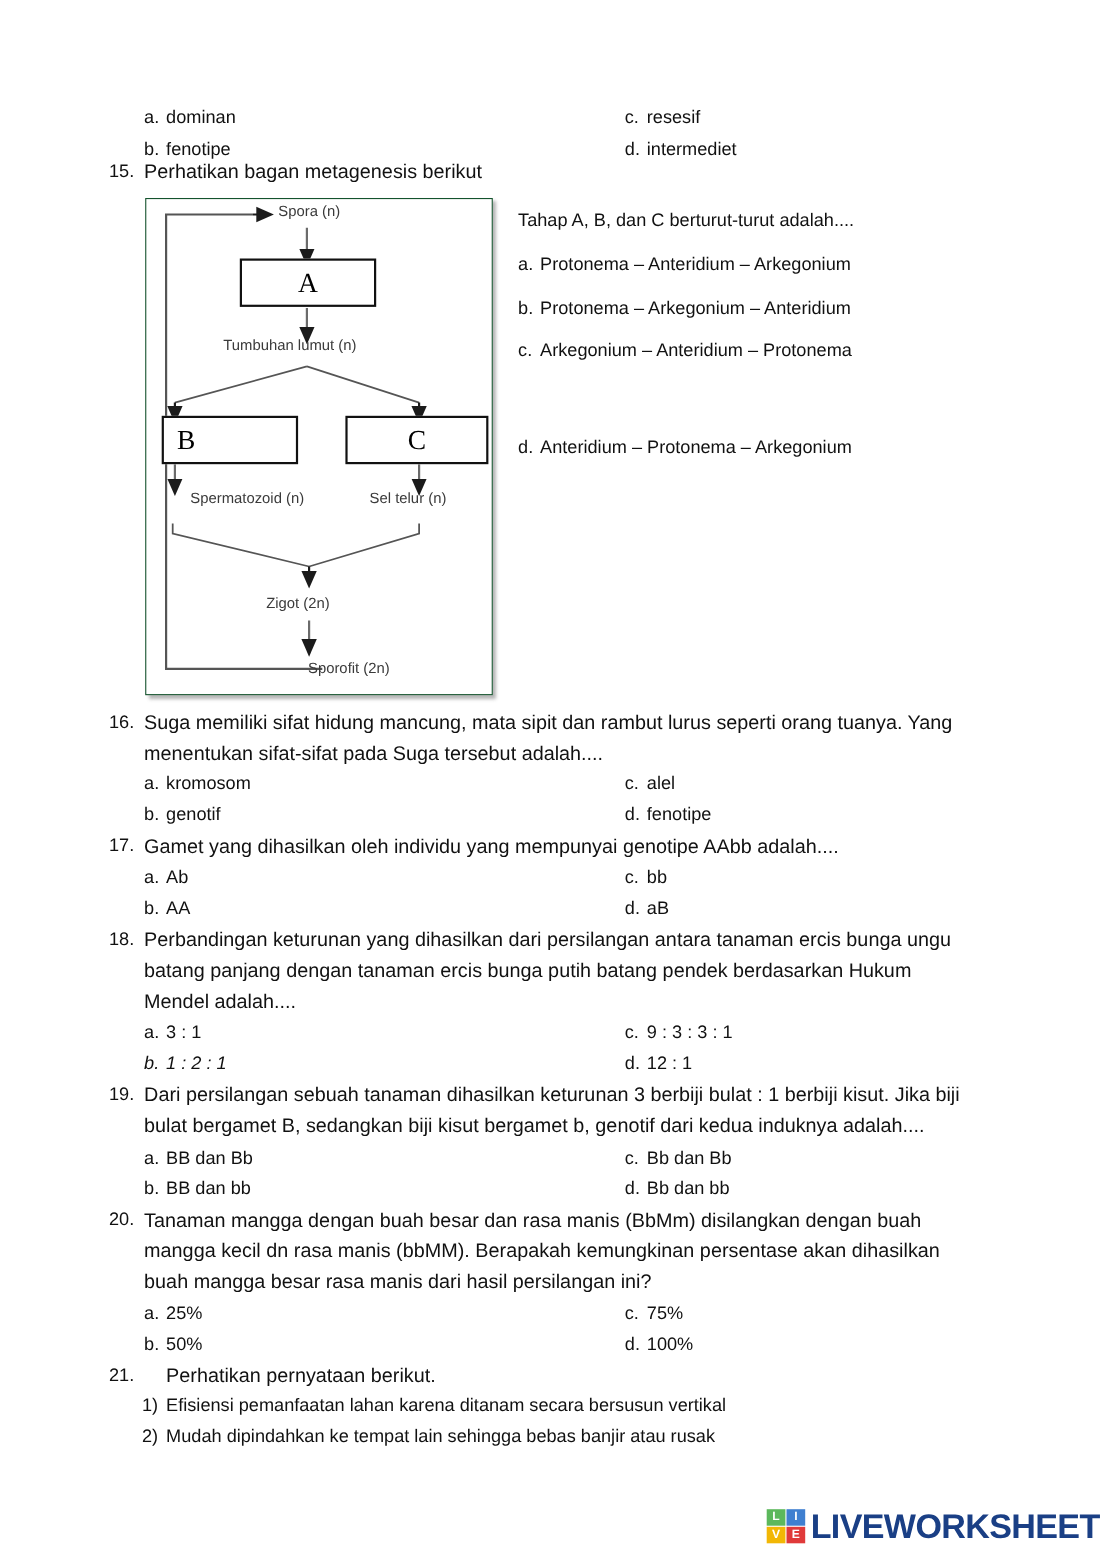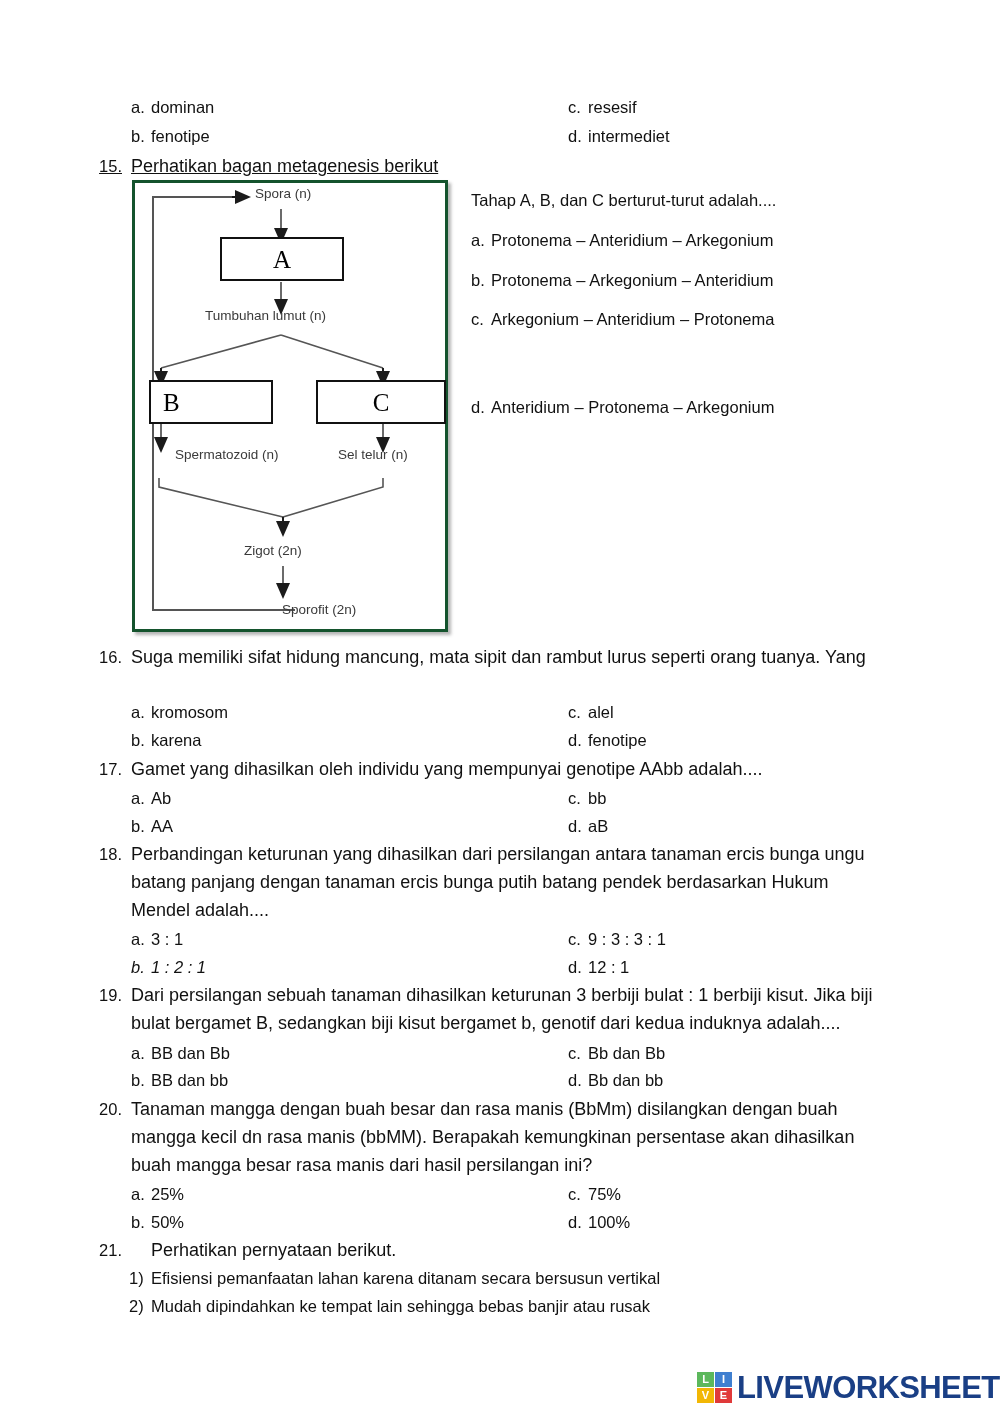--- a/index.html
+++ b/index.html
@@ -69,21 +69,21 @@
   }
 
   
   .figure {
     position: absolute;
     left: 132px;
     top: 180px;
     width: 316px;
     height: 452px;
     background: #ffffff;
-    border: 3px solid #14532d;
+    border: 1px solid #14532d;
     box-shadow: 3px 3px 3px rgba(90,90,90,0.45);
   }
   .fig-inner {
     position: absolute;
     inset: 0;
   }
   .fig-label {
     position: absolute;
     font-family: "Liberation Sans", sans-serif;
     font-size: 13.5px;
@@ -147,21 +147,21 @@
   <div class="opt" style="left:131px; top:122px;">
     <span class="lab">b.</span><span>fenotipe</span>
   </div>
   <div class="opt" style="left:568px; top:93px;">
     <span class="lab">c.</span><span>resesif</span>
   </div>
   <div class="opt" style="left:568px; top:122px;">
     <span class="lab">d.</span><span>intermediet</span>
   </div>
 
-  <div class="qrow" style="left:89px; top:152px; width:420px;text-decoration:underline;">
+  <div class="qrow" style="left:89px; top:142px; width:420px;">
     <div class="qnum">15.</div>
     <div class="qtext">Perhatikan bagan metagenesis berikut</div>
   </div>
 
   <div class="figure">
     <div class="fig-inner">
 
       <svg width="316" height="452" viewBox="0 0 316 452" style="position:absolute; left:0; top:0;">
         <defs>
           <marker id="ah" markerWidth="8" markerHeight="8" refX="4" refY="4" orient="auto" markerUnits="strokeWidth">
@@ -225,27 +225,28 @@
     <span class="lab">c.</span><span>Arkegonium – Anteridium – Protonema</span>
   </div>
   <div class="opt" style="left:471px; top:345px;margin-top:48px;">
     <span class="lab">d.</span><span>Anteridium – Protonema – Arkegonium</span>
   </div>
 
   <div class="qrow" style="left:89px; top:643px; width:820px;">
     <div class="qnum">16.</div>
     <div class="qtext">
       <p>Suga memiliki sifat hidung mancung, mata sipit dan rambut lurus seperti orang tuanya. Yang</p>
+      <p>menentukan sifat-sifat pada Suga tersebut adalah....</p>
     </div>
   </div>
   <div class="opt" style="left:131px; top:698px;">
     <span class="lab">a.</span><span>kromosom</span>
   </div>
   <div class="opt" style="left:131px; top:726px;">
-    <span class="lab">b.</span><span>karena</span>
+    <span class="lab">b.</span><span>genotif</span>
   </div>
   <div class="opt" style="left:568px; top:698px;">
     <span class="lab">c.</span><span>alel</span>
   </div>
   <div class="opt" style="left:568px; top:726px;">
     <span class="lab">d.</span><span>fenotipe</span>
   </div>
 
   <div class="qrow" style="left:89px; top:755px; width:820px;">
     <div class="qnum">17.</div>

